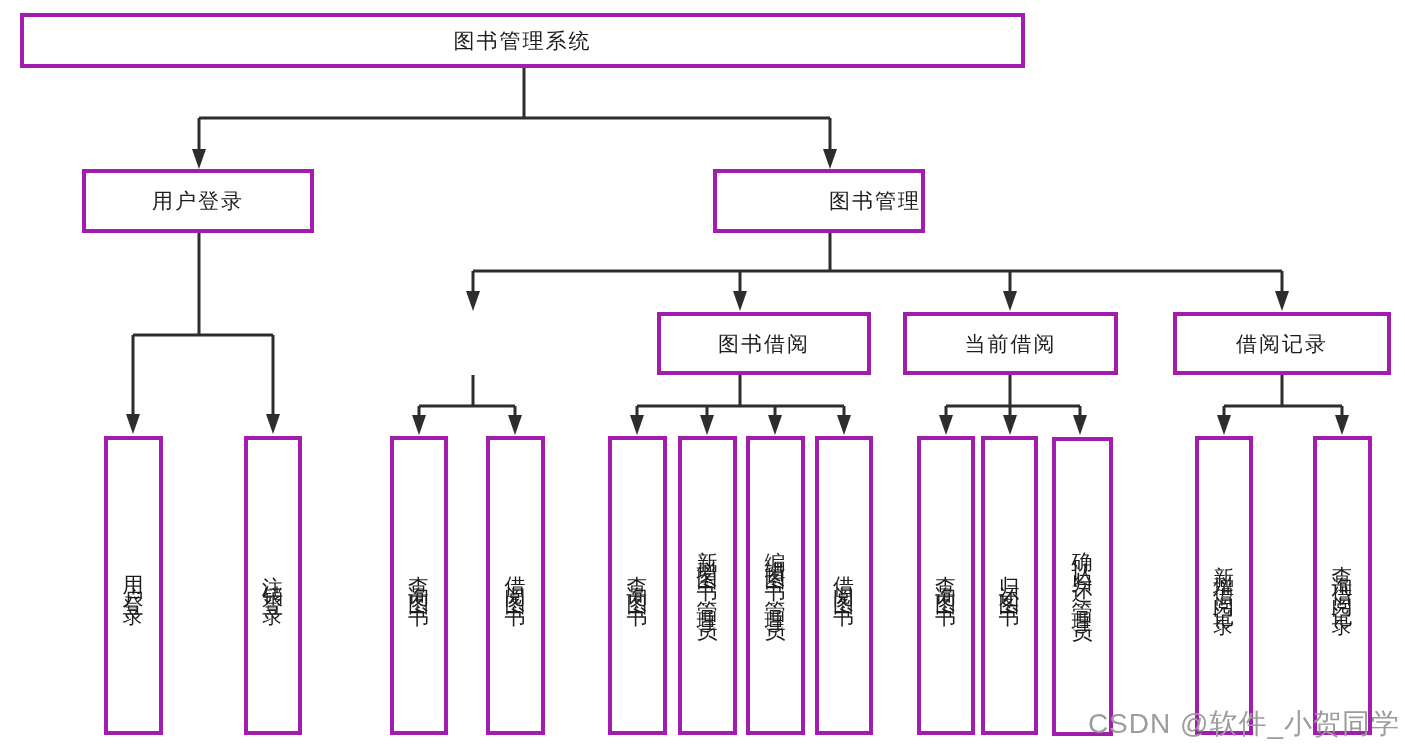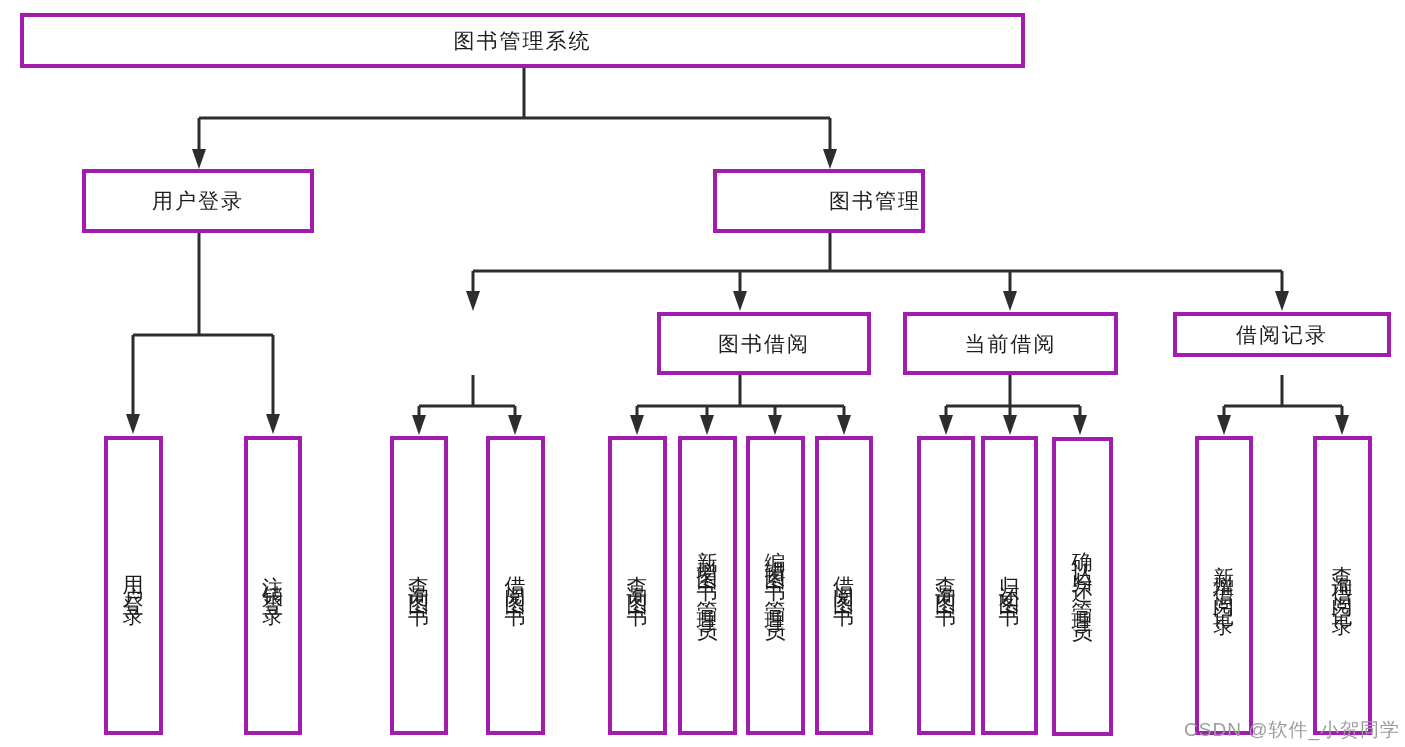--- a/index.html
+++ b/index.html
@@ -52,21 +52,21 @@
     text-orientation: mixed;
     font-size: 21px;
     line-height: 1;
     letter-spacing: 10px;
     white-space: nowrap;
   }
   .watermark {
     position: absolute;
     right: 5px;
     bottom: 4px;
-    font-size: 19px;
+    font-size: 28px;
     color: #9c9c9c;
     letter-spacing: 1px;
     user-select: none;
   }
 </style>
 </head>
 <body>
 
 <div class="stage">
 
@@ -130,21 +130,21 @@
   <div class="node h" style="left:713px; top:169px; width:212px; height:64px;justify-content:flex-end;">
     <span>图书管理</span>
   </div>
 
   <div class="node h" style="left:633px; top:312px; width:214px; height:63px;margin-left:24px;">
     <span>图书借阅</span>
   </div>
   <div class="node h" style="left:903px; top:312px; width:215px; height:63px;text-align:center;">
     <span>当前借阅</span>
   </div>
-  <div class="node h" style="left:1173px; top:312px; width:218px; height:45px;">
+  <div class="node h" style="left:1173px; top:312px; width:218px; height:63px;">
     <span>借阅记录</span>
   </div>
 
   <div class="node leaf" style="left:104px; top:436px; width:59px; height:299px;">
     <span class="vtext">用户登录</span>
   </div>
   <div class="node leaf" style="left:244px; top:436px; width:58px; height:299px;">
     <span class="vtext">注销登录</span>
   </div>
 

